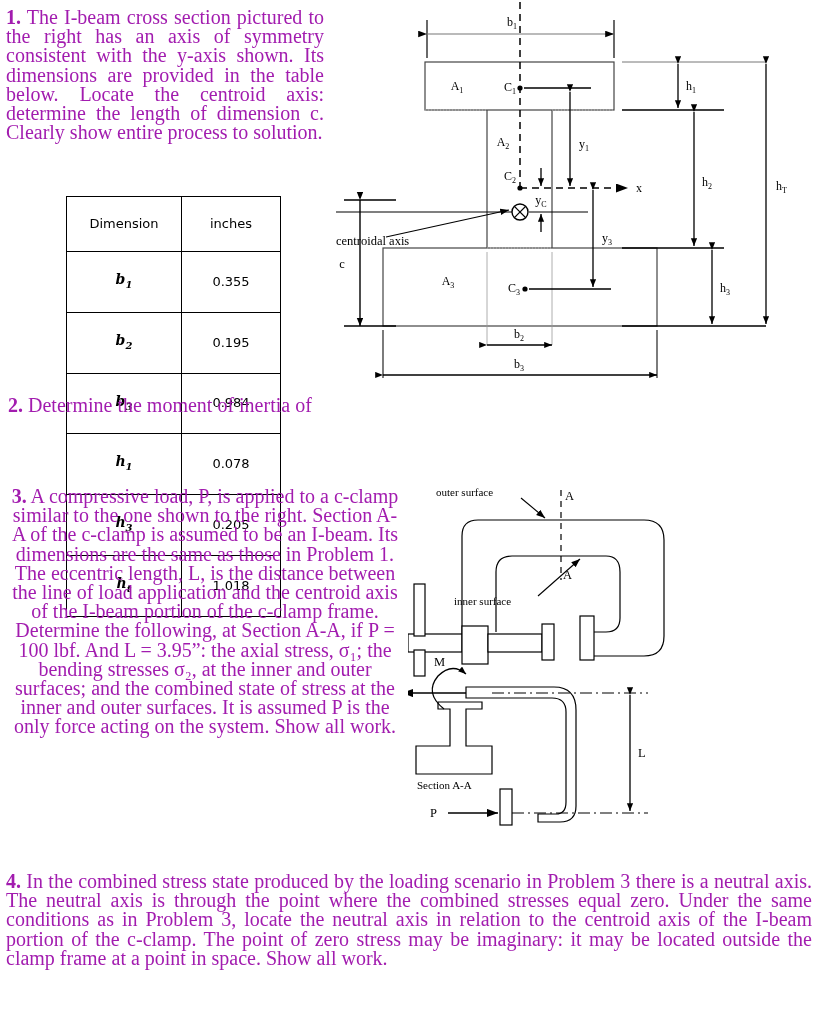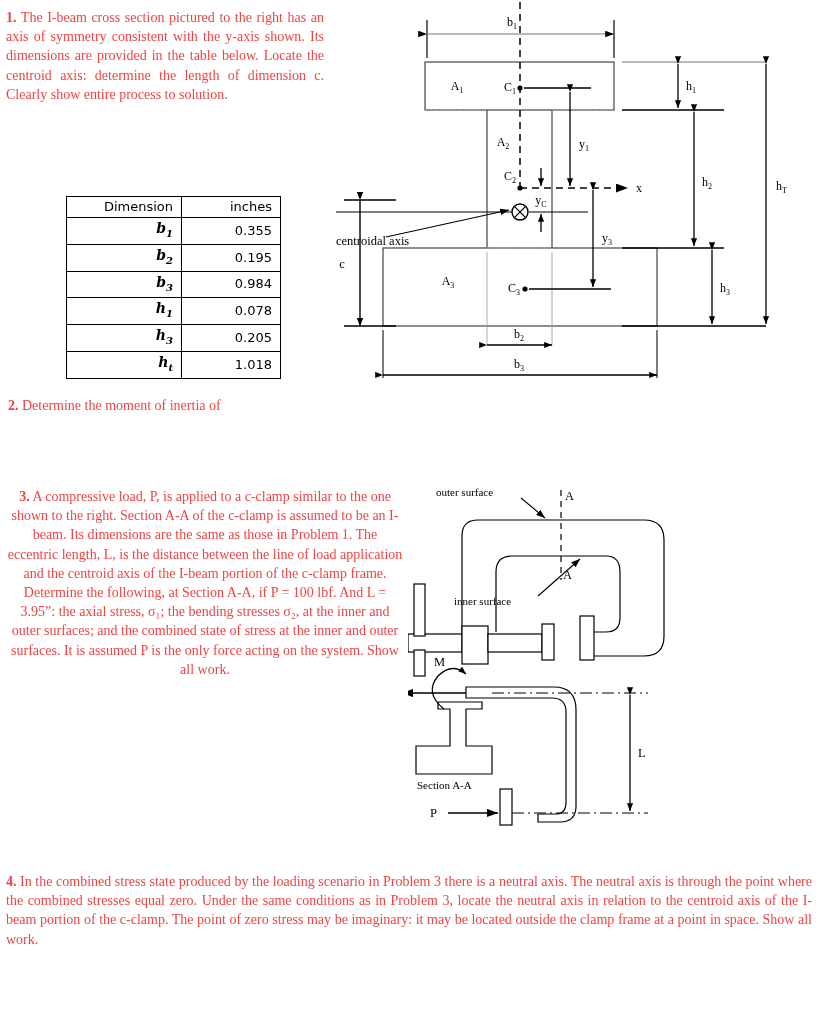--- a/index.html
+++ b/index.html
@@ -16,23 +16,23 @@
     overflow: hidden;
   }
   .page {
     position: relative;
     width: 820px;
     height: 1024px;
   }
   
   .qtext {
     position: absolute;
-    font-size: 14px;
+    font-size: 20px;
     line-height: 19.2px;
-    color: #ef4444;
+    color: #a21caf;
   }
   .qtext b, .qnum {
     font-weight: bold;
   }
   .just { text-align: justify; text-justify: inter-word; }
 
   
   #p1-text {
     left: 6px;
     top: 8px;
@@ -42,22 +42,22 @@
   #dim-table {
     position: absolute;
     left: 66px;
     top: 196px;
     border-collapse: collapse;
     font-family: "DejaVu Sans", "Liberation Sans", sans-serif;
     font-size: 13px;
   }
   #dim-table td, #dim-table th {
     border: 1px solid #000;
-    padding: 2px 8px;
-    text-align: right;
+    padding: 19px 8px;
+    text-align: center;
     font-weight: normal;
     height: 16px;
     line-height: 16px;
   }
   #dim-table td.dimcol { width: 98px; }
   #dim-table td.valcol { width: 82px; }
   #dim-table td.symcell {
     font-family: "DejaVu Serif", serif;
     font-style: italic;
     font-weight: bold;

